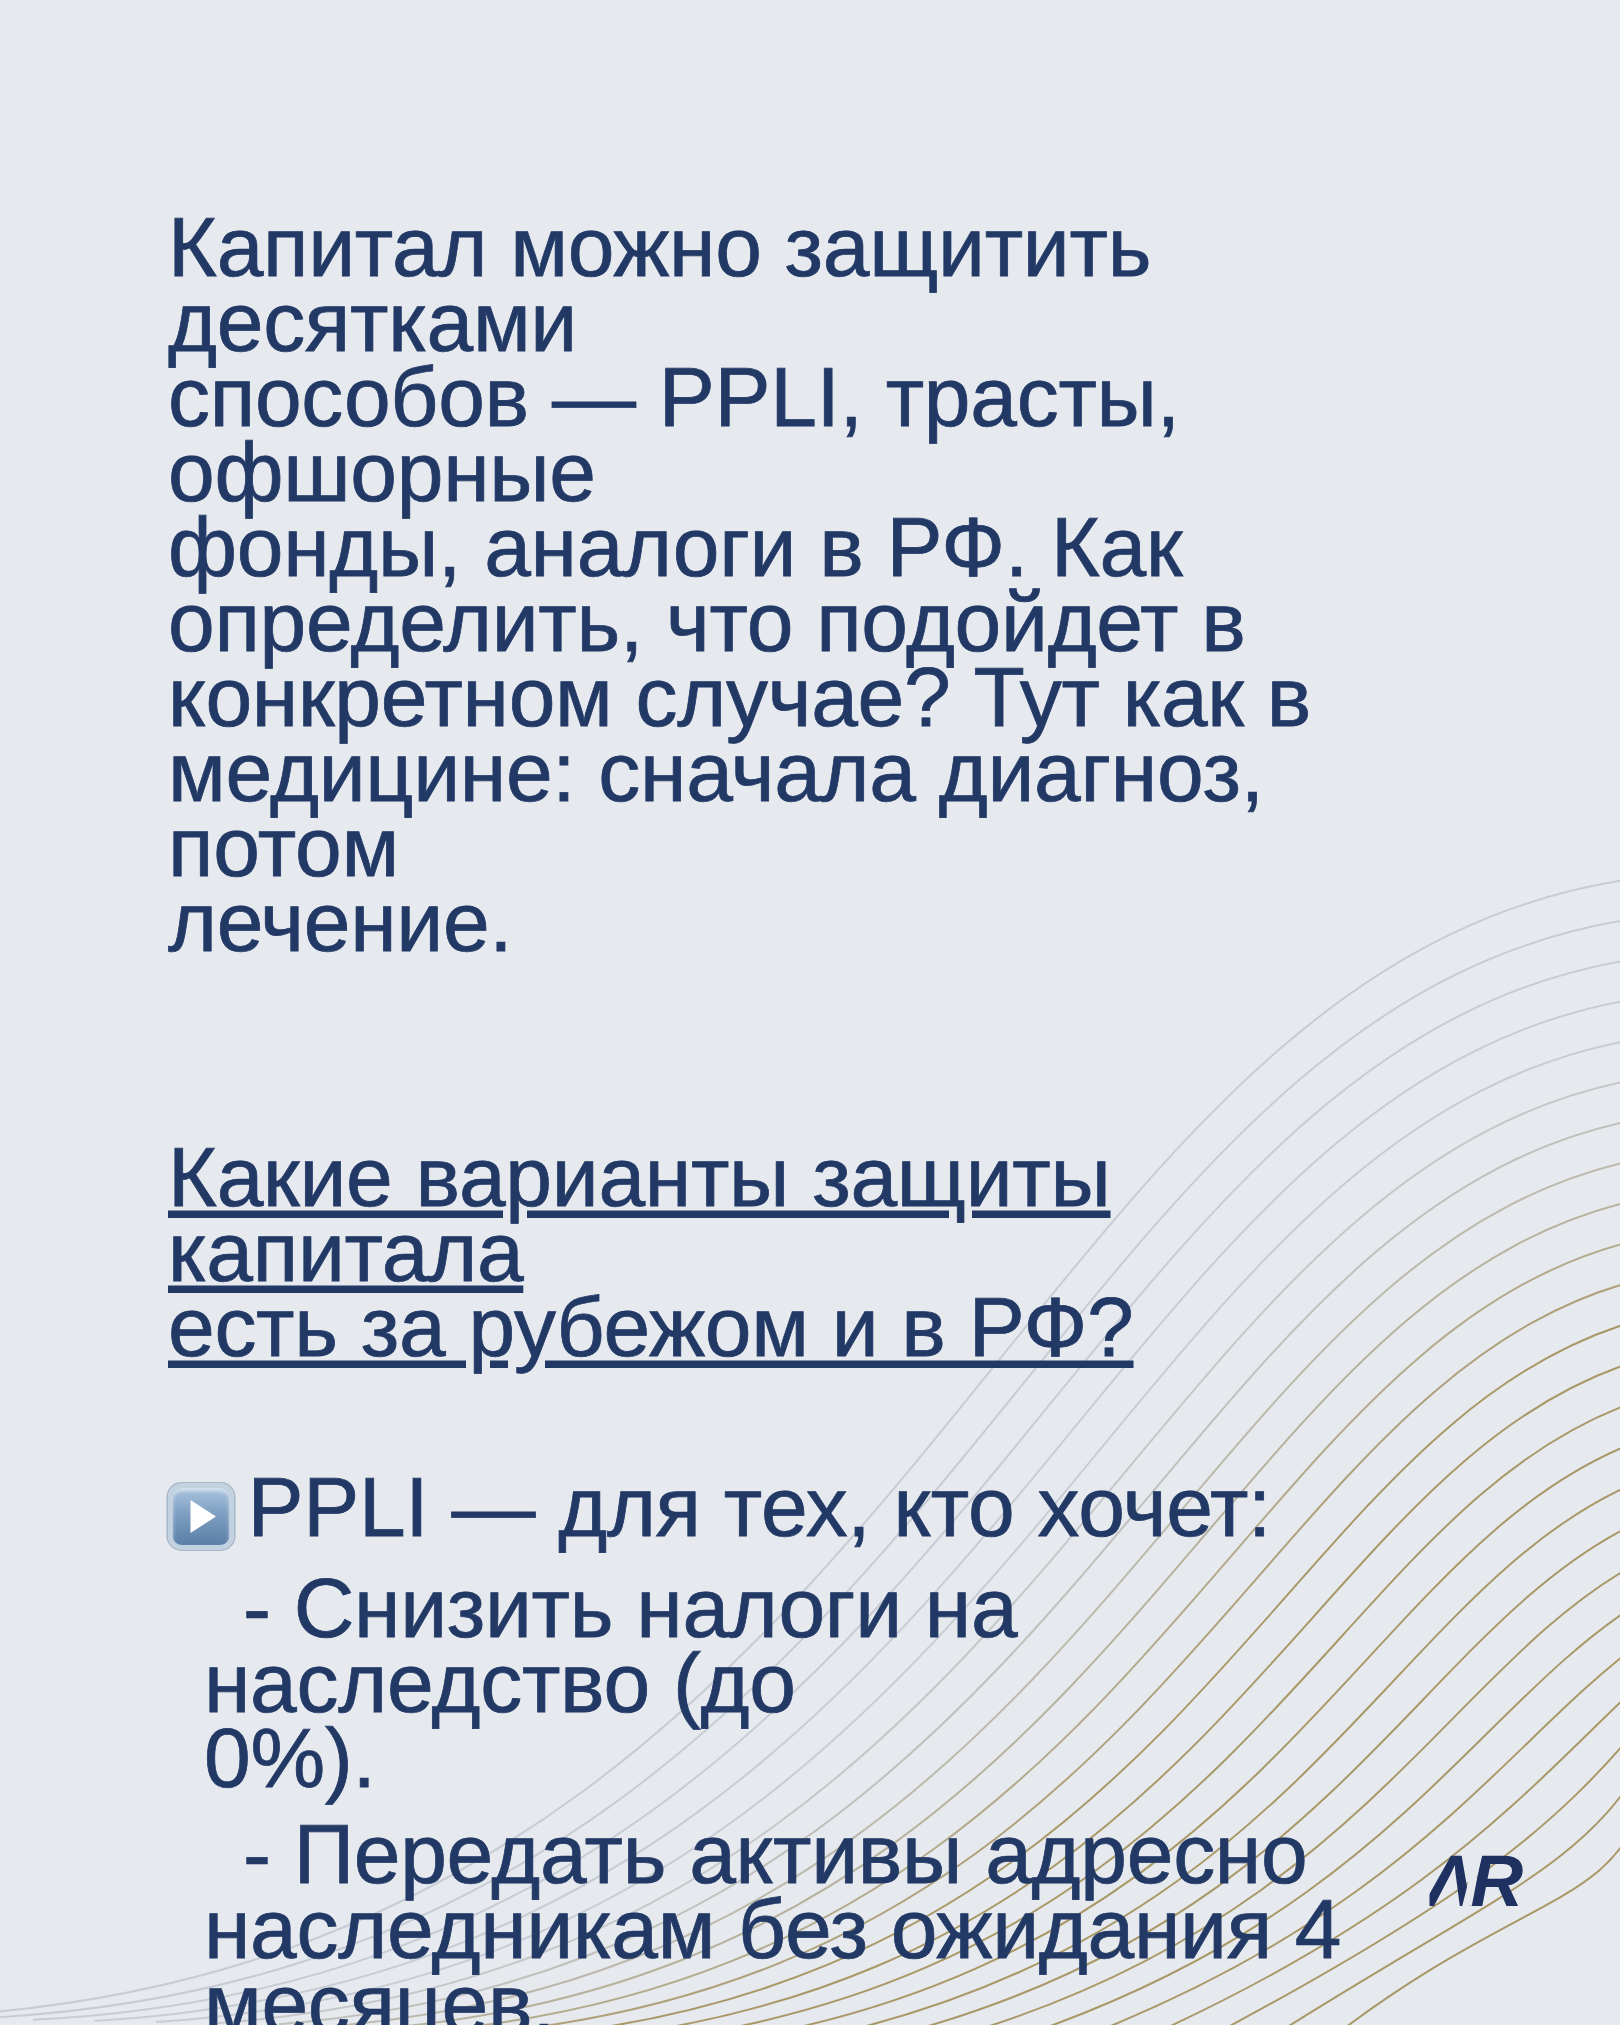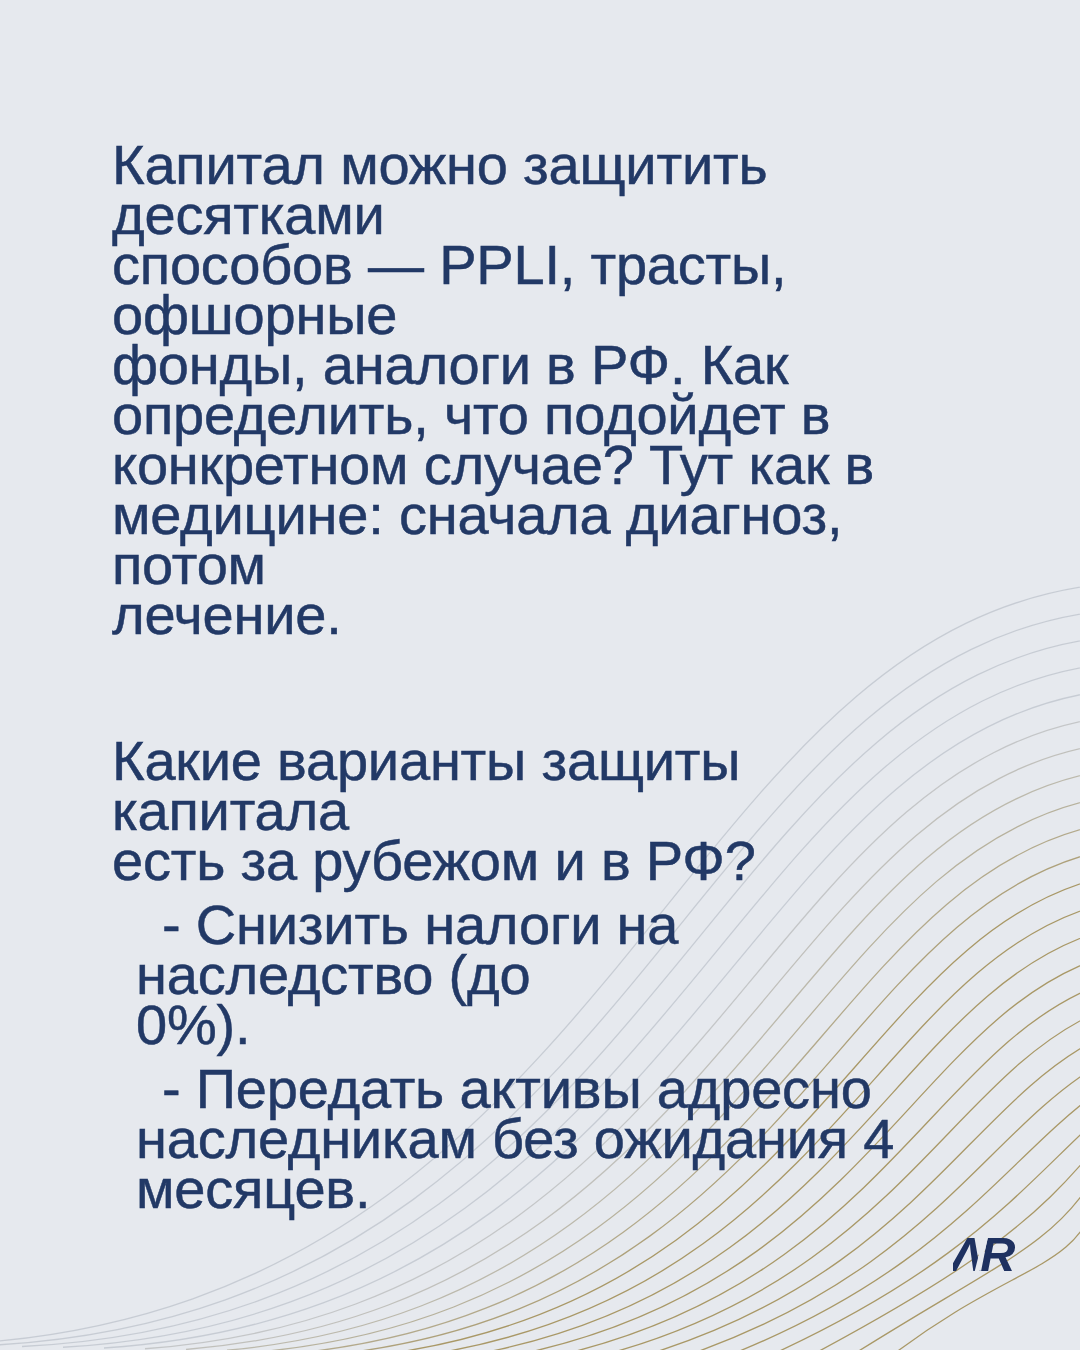--- a/index.html
+++ b/index.html
@@ -21,21 +21,21 @@
     left: 112px;
     top: 140px;
     width: 872px;
     color: var(--text, #223966);
     font-size: 56px;
     line-height: 50px;
     letter-spacing: -0.2px;
     -webkit-text-stroke: 0.5px currentColor;
   }
   .para { margin: 0; white-space: pre-line; }
-  .question { margin-top: 96px; }
+  .question { margin-top: 120px; text-decoration: underline; }
   .ppli-line { margin-top: 70px; line-height: 50px; }
   .item { margin-top: 14px; text-indent: 26px; margin-left: 24px; }
   .play-btn {
     display: inline-block;
     position: relative;
     width: 38px; height: 38px;
     border-radius: 9px;
     border: 3px solid var(--play-border, #c3d2e1);
     background: linear-gradient(180deg,
       var(--play-top, #a9c3dc) 0%,
@@ -96,20 +96,23 @@
   <main class="content">
     <p class="para">Капитал можно защитить десятками
 способов — PPLI, трасты, офшорные
 фонды, аналоги в РФ. Как
 определить, что подойдет в
 конкретном случае? Тут как в
 медицине: сначала диагноз, потом
 лечение.</p>
     <p class="para question">Какие варианты защиты капитала
 есть за рубежом и в РФ?</p>
+    <div class="ppli-line">
+      <span class="play-btn"><span class="play-tri"></span></span><span>PPLI — для тех, кто хочет:</span>
+    </div>
     <p class="para item">- Снизить налоги на наследство (до
 0%).</p>
     <p class="para item">- Передать активы адресно
 наследникам без ожидания 4
 месяцев.</p>
   </main>
 
   <div class="logo" aria-label="AR">
     <svg viewBox="0 0 100 64" width="76" height="49" aria-hidden="true">
       <g font-family="'Liberation Sans', sans-serif" font-weight="bold" font-style="italic" fill="var(--logo, #1e3160)">

